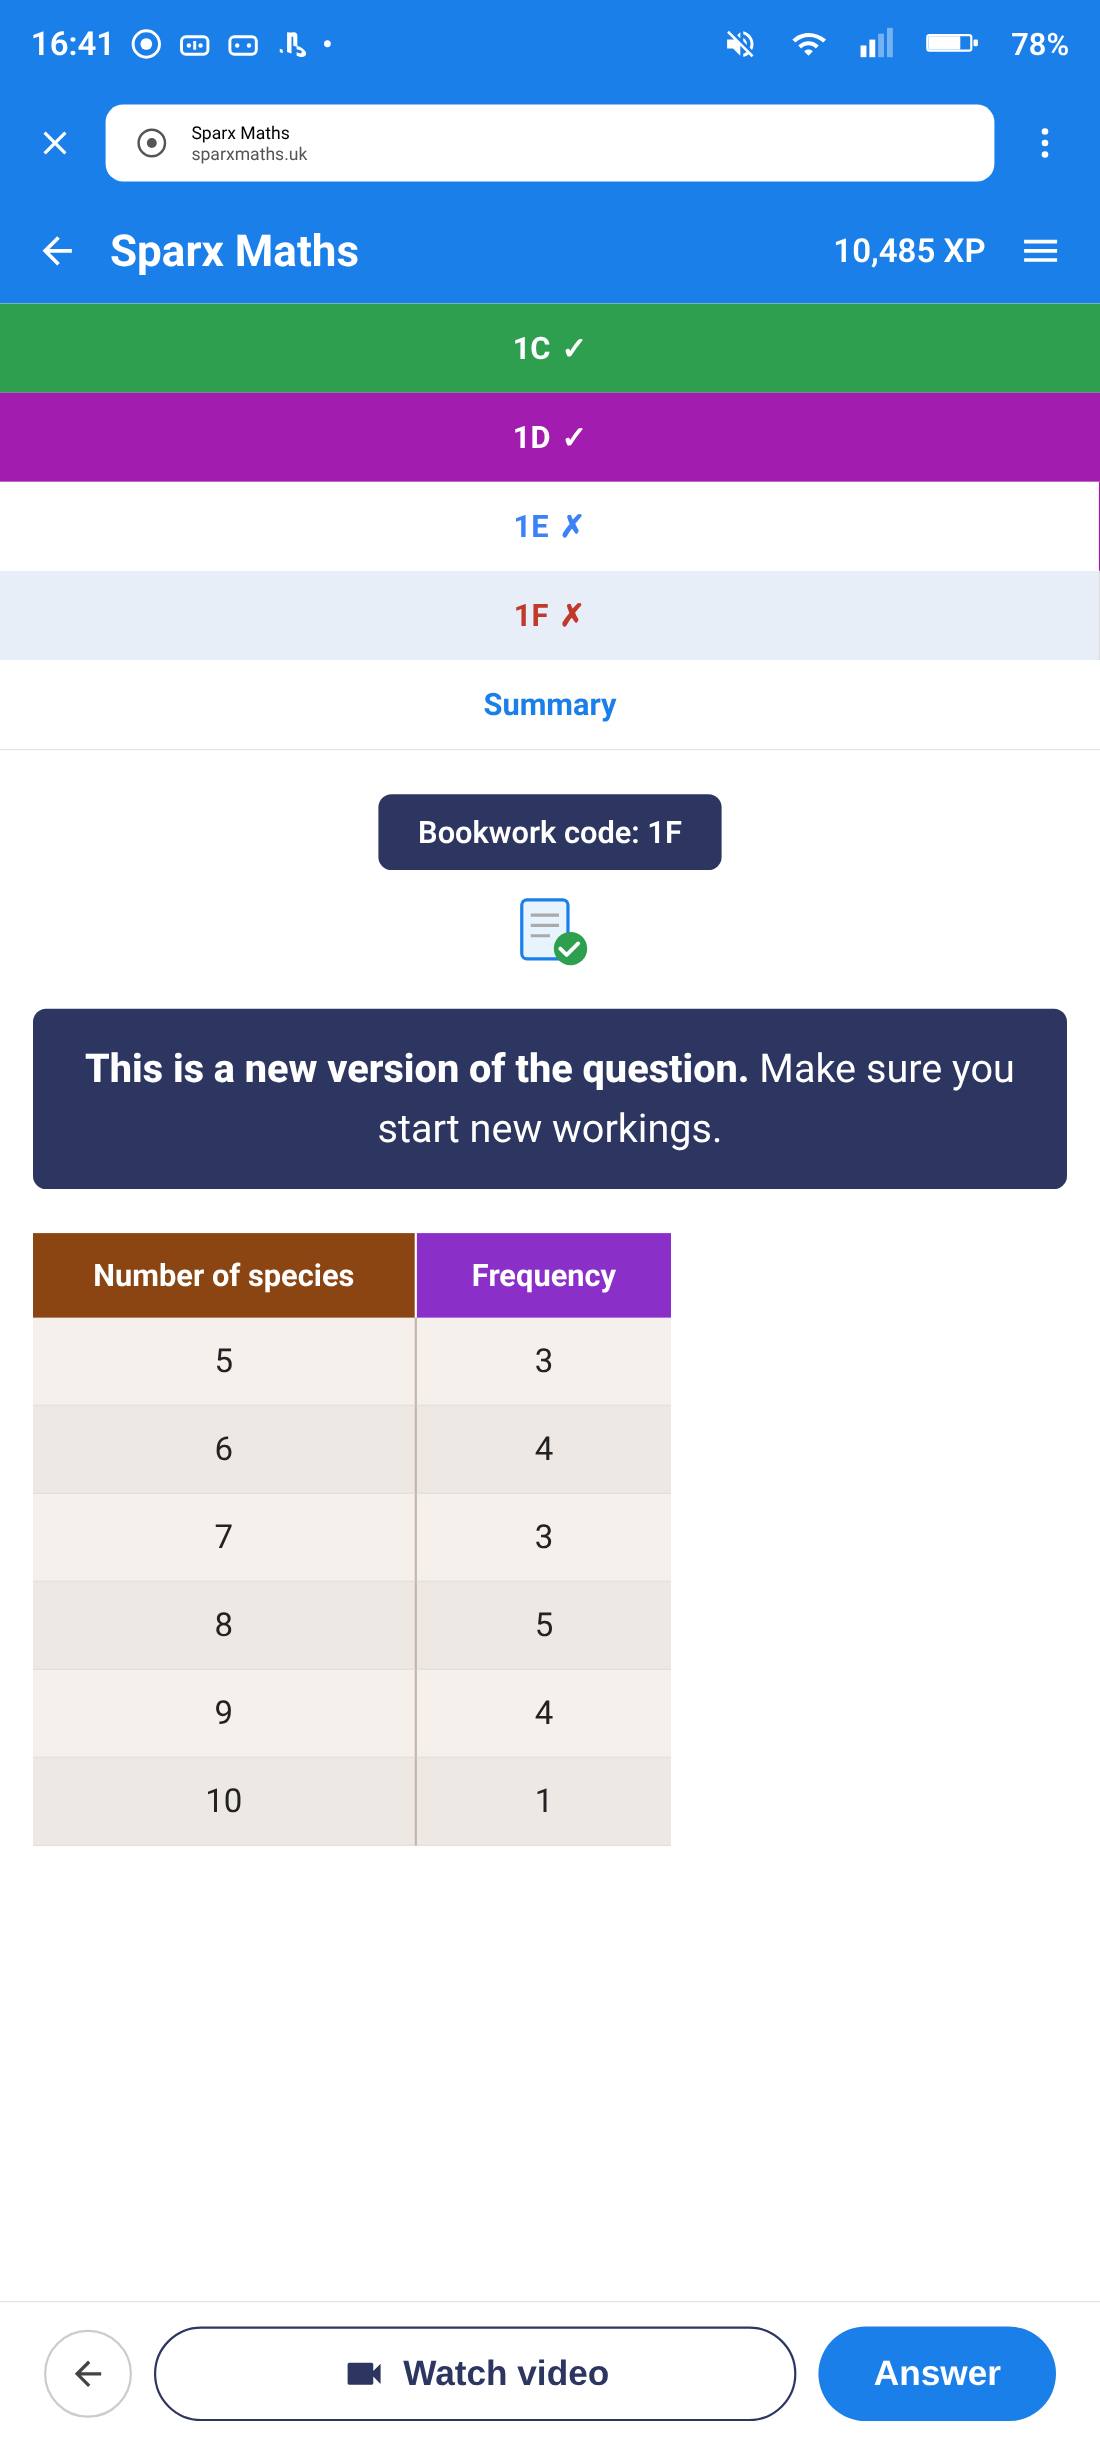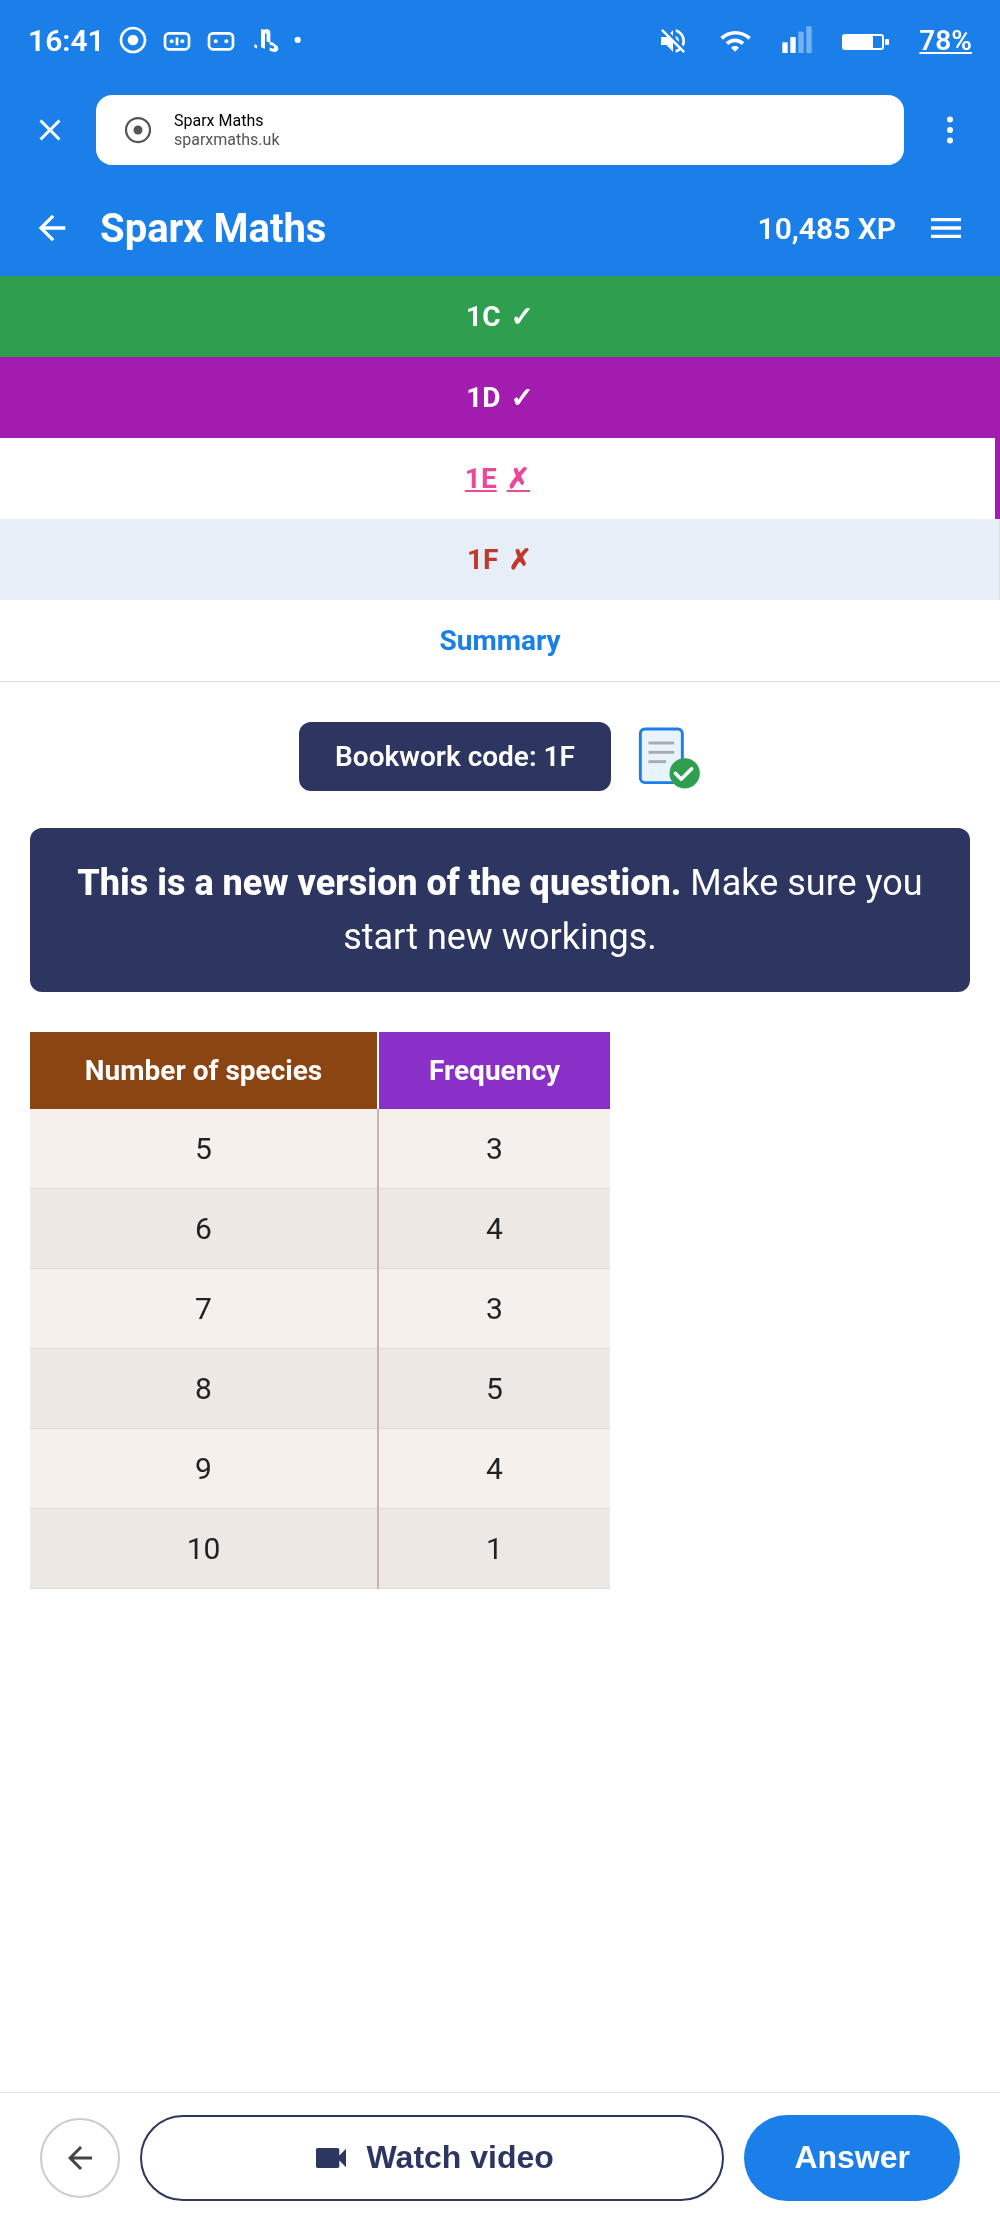--- a/index.html
+++ b/index.html
@@ -18,21 +18,21 @@
       color: white;
       display: flex;
       justify-content: space-between;
       align-items: center;
       padding: 0 28px;
       height: 80px;
       font-size: 28px;
       font-weight: 500;
     }
     .status-left { display: flex; align-items: center; gap: 12px; }
-    .status-right { display: flex; align-items: flex-end; gap: 28px; text-decoration: underline; }
+    .status-right { display: flex; align-items: flex-start; gap: 28px; }
     .status-time { font-size: 30px; font-weight: 600; }
 
     
     .browser-chrome {
       background: #1a7fe8;
       display: flex;
       align-items: center;
       padding: 10px 20px;
       gap: 16px;
       height: 100px;
@@ -119,23 +119,22 @@
     .tab-1c {
       background: #2e9e4f;
       color: white;
     }
     .tab-1d {
       background: #a21caf;
       color: white;
     }
     .tab-1e {
       background: #fff;
-      color: #ec4899;
-      border-right: 5px solid #a21caf;
-      text-decoration: underline;
+      color: #3b82f6;
+      border-right: 1px solid #a21caf;
     }
     .tab-1f {
       background: #e8eef7;
       color: #c0392b;
       border-right: 1px solid #ddd;
     }
     .tab-summary {
       background: #fff;
       color: #1a7fe8;
       flex: 1.5;
@@ -149,24 +148,25 @@
 
     
     .main-content {
       padding: 40px 30px;
       background: white;
     }
 
     
     .bookwork-row {
       display: flex;
-      align-items: flex-start;
+      align-items: center;
       justify-content: center;
       gap: 20px;
       margin-bottom: 36px;
+      flex-direction: column;
     }
     .bookwork-badge {
       background: #2d3561;
       color: white;
       font-size: 28px;
       font-weight: 600;
       padding: 18px 36px;
       border-radius: 12px;
     }
     .bookwork-icon {

